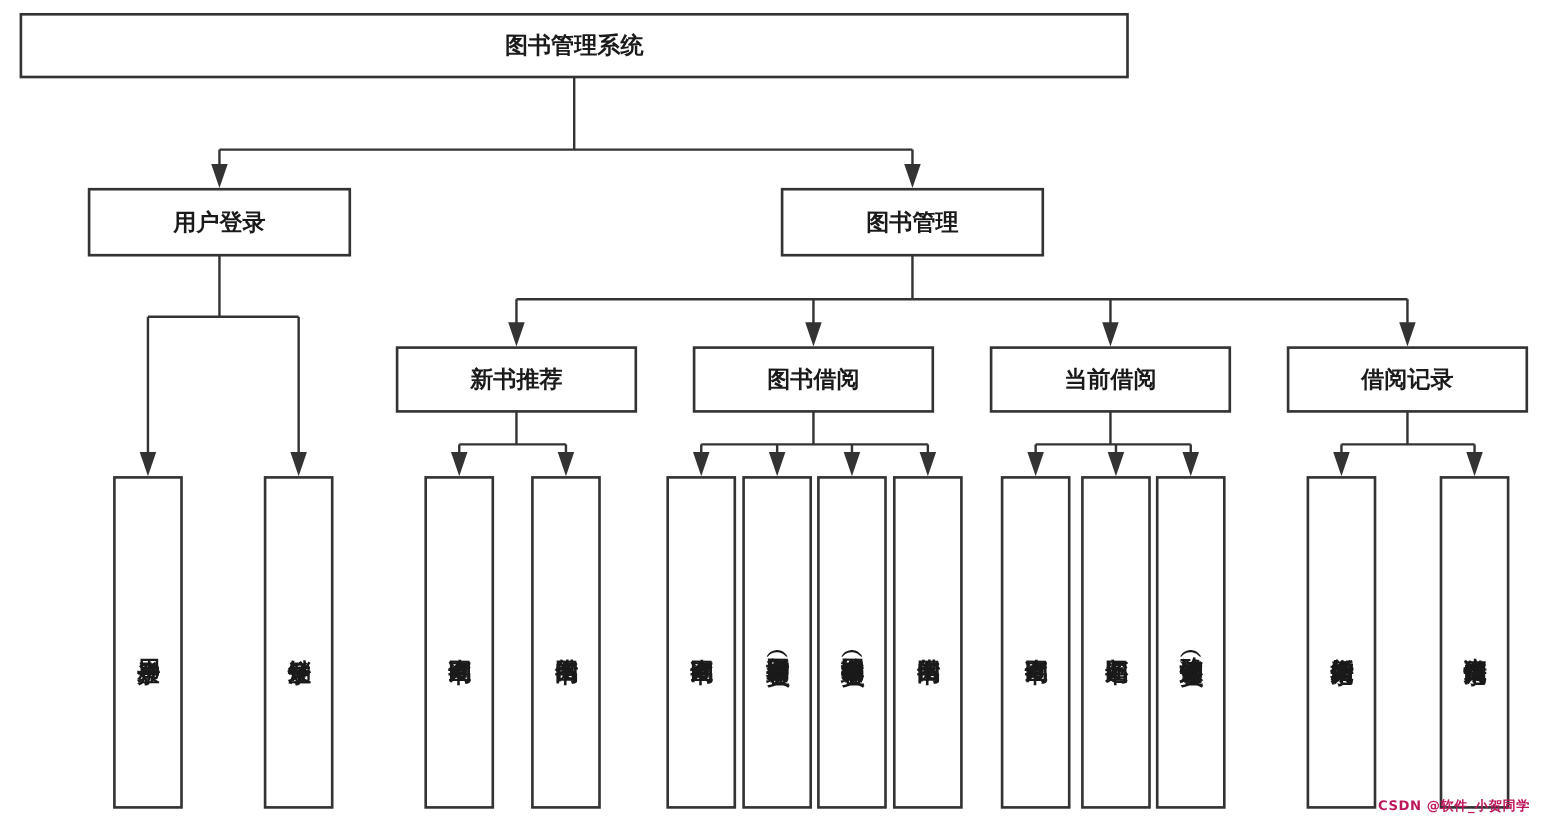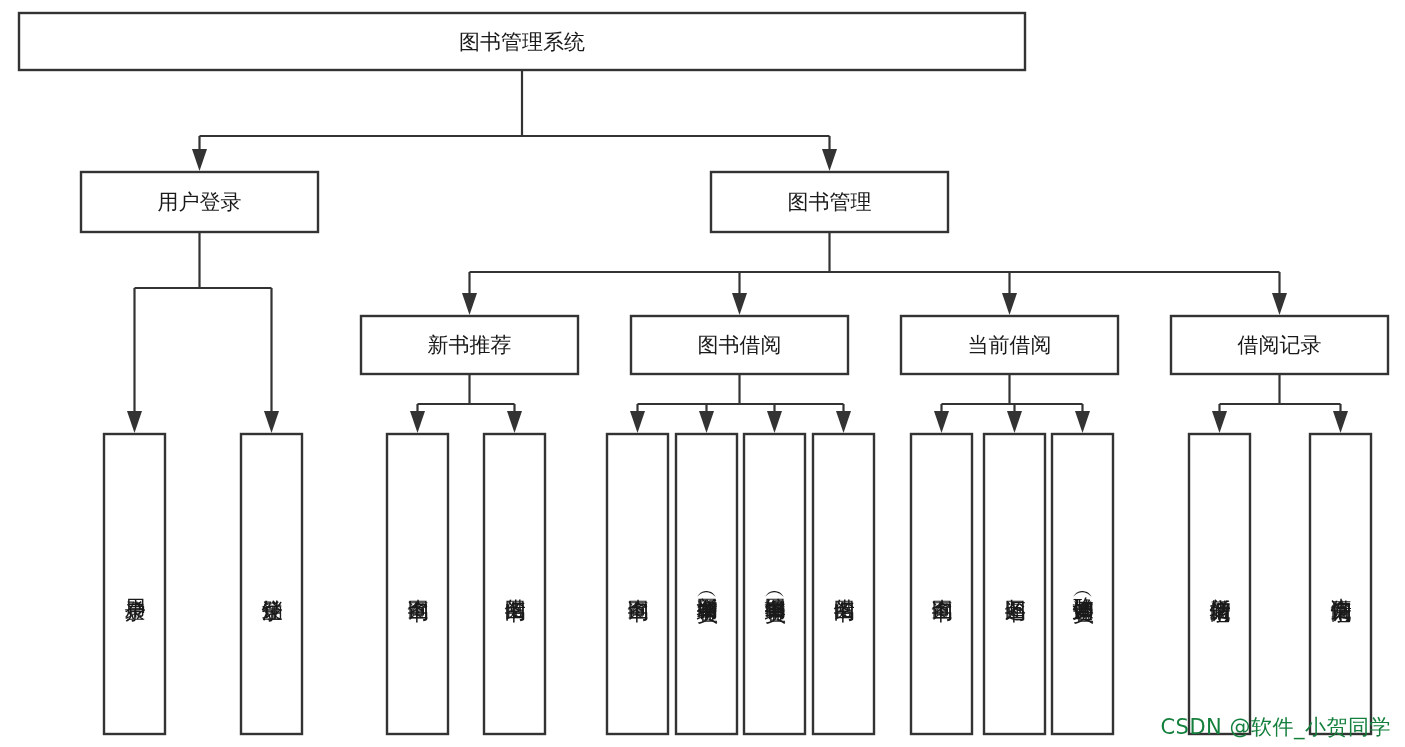--- a/index.html
+++ b/index.html
@@ -11,20 +11,21 @@
     width: 1405px;
     height: 747px;
     font-family: "DejaVu Sans", "Liberation Sans", sans-serif;
     overflow: hidden;
   }
   #diagram-root {
     position: relative;
     width: 1405px;
     height: 747px;
     background: #ffffff;
+    font-weight: bold;
   }
   svg#tree-svg {
     position: absolute;
     left: 0;
     top: 0;
     width: 1405px;
     height: 747px;
     display: block;
   }
   .node-box {
@@ -45,22 +46,22 @@
     fill: none;
   }
   .edge-arrow {
     fill: #333333;
     stroke: none;
   }
   .watermark {
     position: absolute;
     right: 14px;
     bottom: 6px;
-    color: #15803d;
-    font-size: 21px;
+    color: #be185d;
+    font-size: 12px;
     font-family: "DejaVu Sans", "Liberation Sans", sans-serif;
     white-space: nowrap;
     letter-spacing: 0.5px;
     pointer-events: none;
   }
   .vlabel-wrap {
     position: absolute;
     display: flex;
     flex-direction: column;
     align-items: center;

